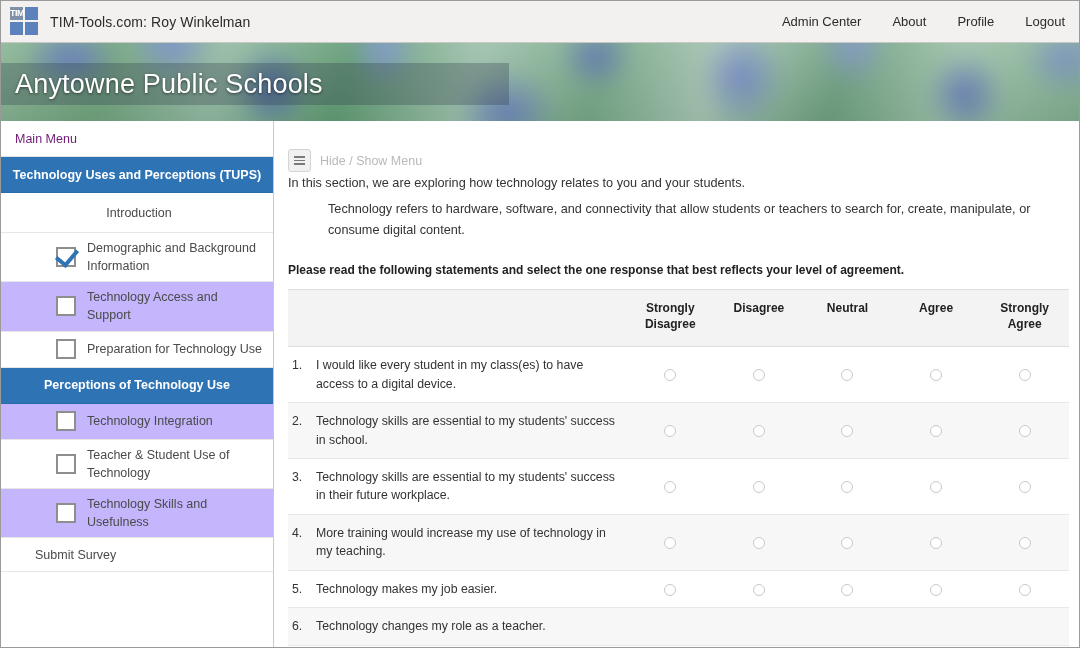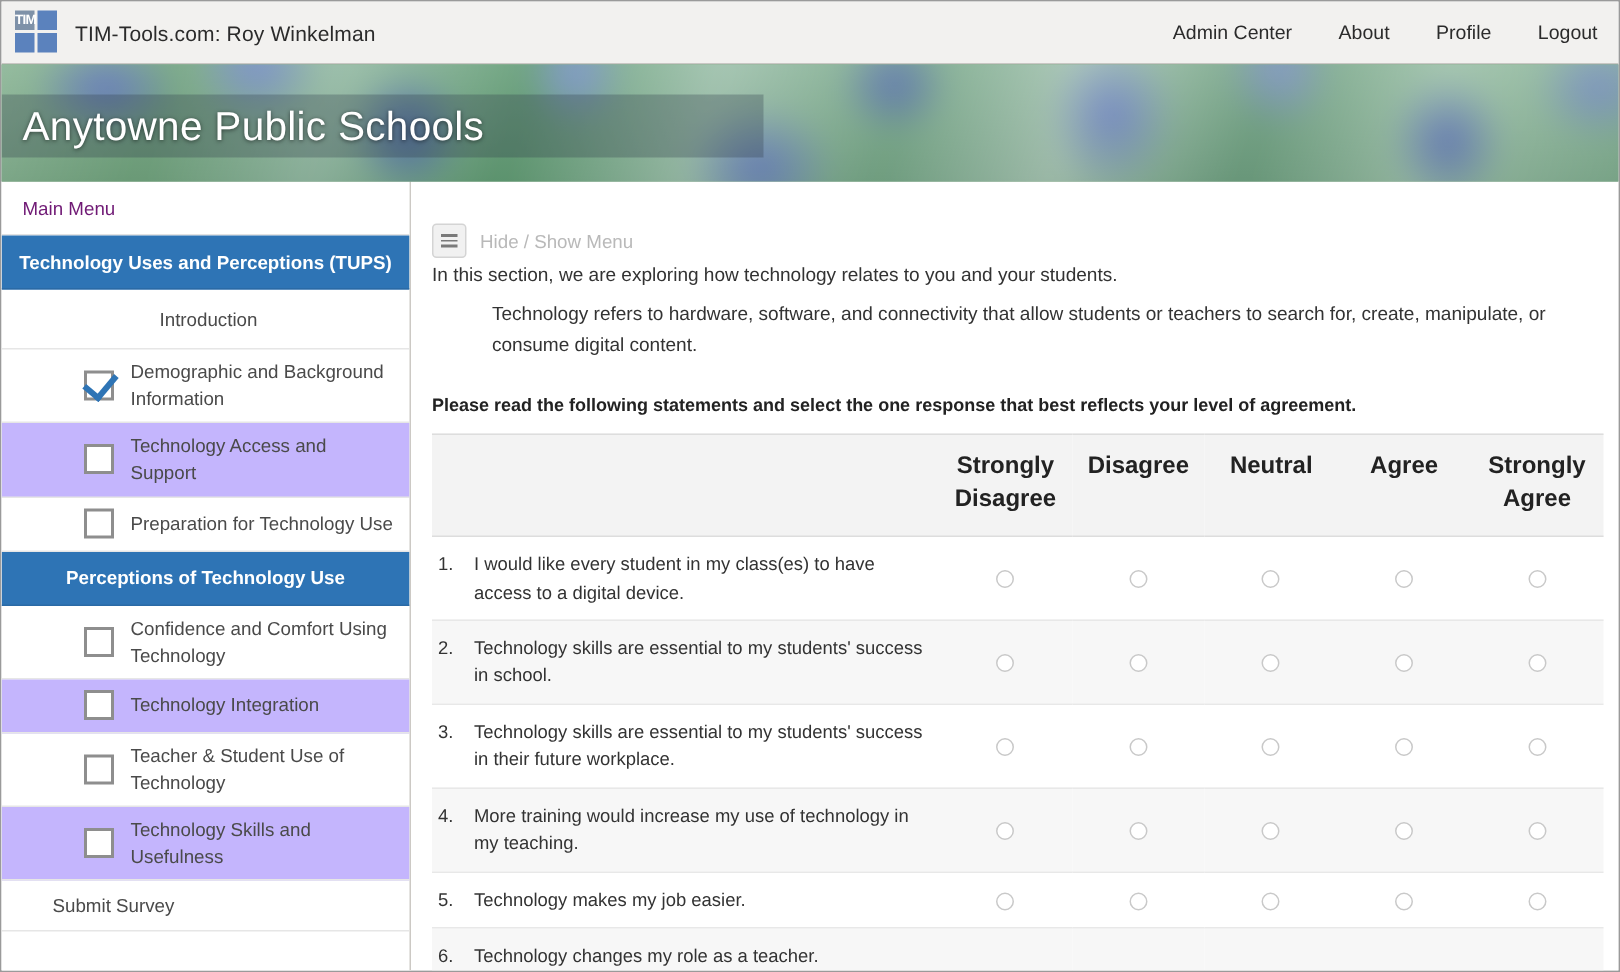--- a/index.html
+++ b/index.html
@@ -252,21 +252,21 @@
   
   .survey {
     width: 100%;
     border-collapse: collapse;
     table-layout: fixed;
   }
   .survey thead th {
     background: #f3f3f3;
     border-top: 1px solid #dddddd;
     border-bottom: 1px solid #dddddd;
-    font-size: 16px;
+    font-size: 12px;
     font-weight: bold;
     color: #222;
     padding: 10px 4px 14px 4px;
     vertical-align: top;
     text-align: center;
     line-height: 1.35;
   }
   .survey thead th.qcol {
     text-align: left;
     width: 338px;
@@ -357,24 +357,20 @@
 
       <div class="menu-item task">
         <span class="chk"></span>
         <span class="mlabel">Preparation for Technology Use</span>
       </div>
 
       <div class="menu-item active">
         <span>Perceptions of Technology Use</span>
       </div>
 
-      <div class="menu-item task">
-        <span class="chk"></span>
-        <span class="mlabel">Confidence and Comfort Using Technology</span>
-      </div>
 
       <div class="menu-item task alt">
         <span class="chk"></span>
         <span class="mlabel">Technology Integration</span>
       </div>
 
       <div class="menu-item task">
         <span class="chk"></span>
         <span class="mlabel">Teacher &amp; Student Use of Technology</span>
       </div>

